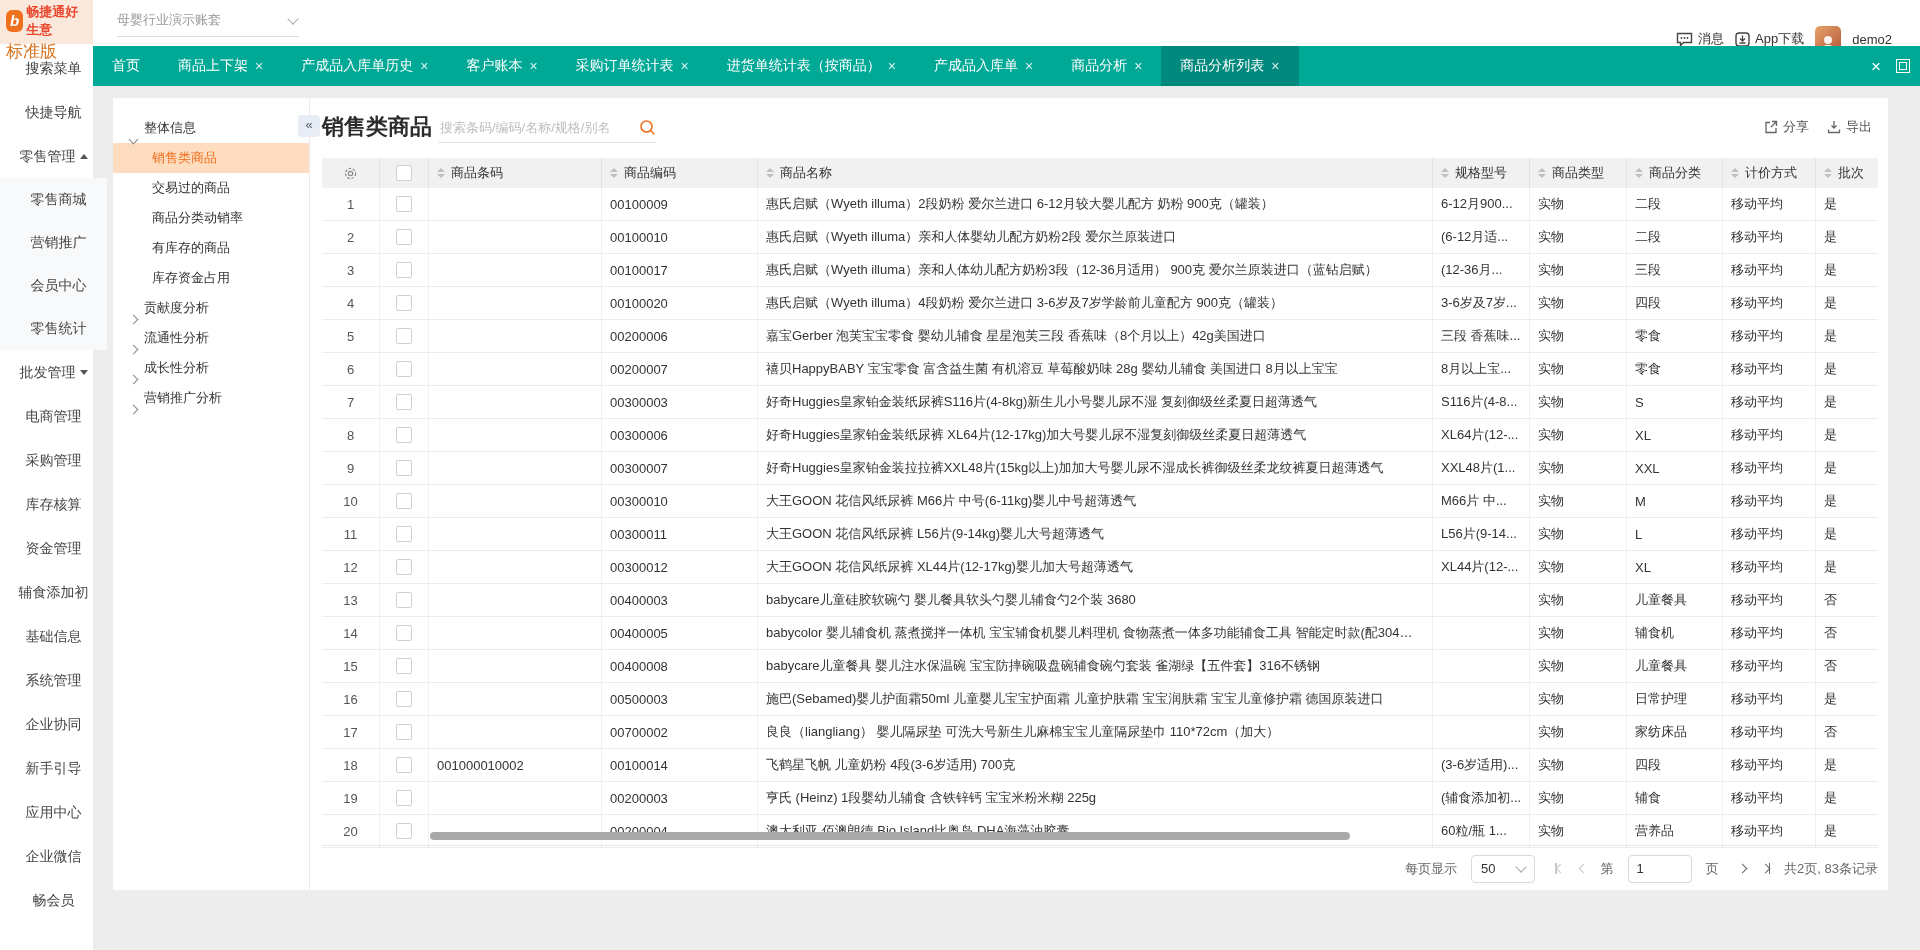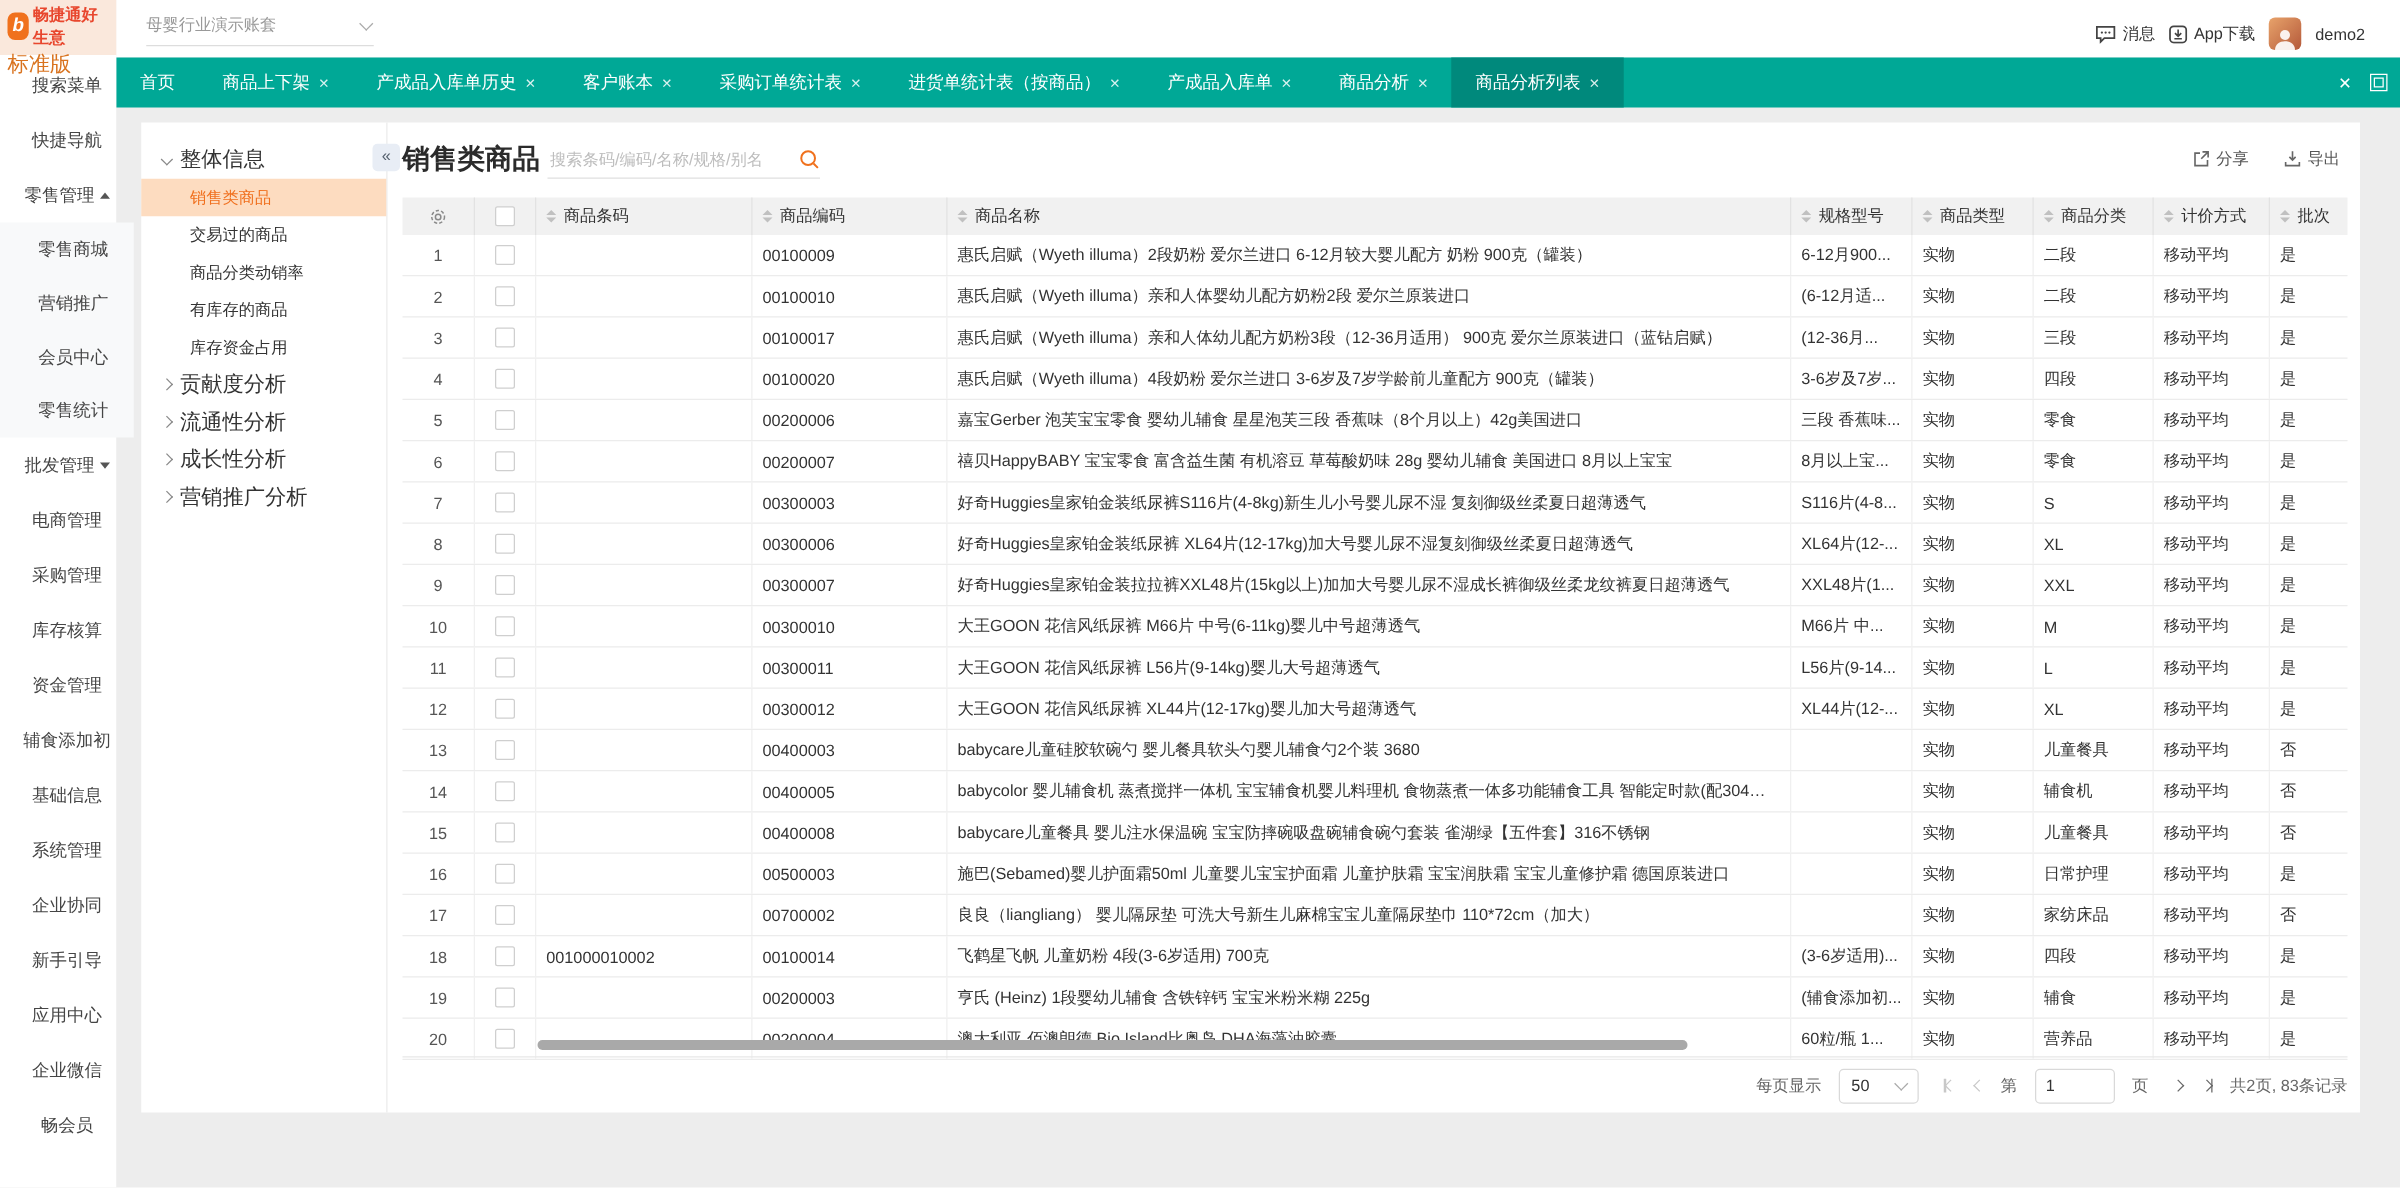--- a/index.html
+++ b/index.html
@@ -25,21 +25,21 @@
 
   
   .topbar{position:absolute;left:93px;top:0;right:0;height:46px;background:#fff;}
   .account{position:absolute;left:24px;top:11px;width:182px;border-bottom:1px solid #ddd;
            padding-bottom:7px;font-size:13px;color:#999;cursor:pointer;}
   .chev{display:inline-block;width:7px;height:7px;border-right:1.5px solid #aaa;border-bottom:1.5px solid #aaa;}
   .chev-down{transform:rotate(45deg);}
   .chev-right{transform:rotate(-45deg);}
   .chev-left{transform:rotate(135deg);}
   .account .chev{position:absolute;right:2px;top:4px;}
-  .topbar-right{position:absolute;right:28px;top:4px;height:46px;display:flex;align-items:center;gap:11px;}
+  .topbar-right{position:absolute;right:28px;top:16px;height:46px;display:flex;align-items:center;gap:11px;}
   .tb-item{display:flex;align-items:center;gap:5px;font-size:13px;color:#333;cursor:pointer;}
   .avatar{width:26px;height:26px;border-radius:5px;background:linear-gradient(135deg,#e8a36b,#b4593a);
           display:flex;align-items:flex-end;justify-content:center;overflow:hidden;cursor:pointer;}
 
   
   .tabbar{position:absolute;left:93px;top:46px;right:0;height:40px;background:#00a896;display:flex;align-items:stretch;}
   .tab{display:flex;align-items:center;padding:0 19px;color:#fff;font-size:14px;cursor:pointer;white-space:nowrap;}
   .tab.active{background:#00897c;}
   .tab .close{margin-left:7px;font-size:14px;opacity:.85;line-height:1;cursor:pointer;}
   .tabbar-icons{position:absolute;right:10px;top:0;height:40px;display:flex;align-items:center;gap:15px;color:#fff;}
@@ -48,34 +48,34 @@
   .expand-box:before{content:"";position:absolute;left:2px;top:2px;right:2px;bottom:2px;border:1px solid #fff;}
 
   
   .card{position:absolute;left:113px;top:98px;width:1775px;height:792px;background:#fff;}
 
   
   .panel{position:absolute;left:0;top:0;width:197px;height:792px;border-right:1px solid #ebebeb;box-sizing:border-box;}
   .panel-collapse{position:absolute;right:-11px;top:17px;width:22px;height:22px;background:#e8edf5;border-radius:4px;
                   color:#55606e;text-align:center;line-height:20px;font-size:13px;cursor:pointer;z-index:3;}
   .panel-list{padding-top:15px;}
-  .panel-group{height:30px;line-height:30px;font-size:17px;color:#333;padding-left:17px;cursor:pointer;display:flex;align-items:center;gap:7px;}
+  .panel-group{height:30px;line-height:30px;font-size:13px;color:#333;padding-left:17px;cursor:pointer;display:flex;align-items:flex-end;gap:7px;}
   .panel-group .chev{width:6px;height:6px;border-color:#888;margin-top:-2px;}
   .panel-item{height:30px;line-height:30px;font-size:13px;color:#333;padding-left:39px;cursor:pointer;white-space:nowrap;}
   .panel-item.selected{background:#fddcc0;color:#f0701e;}
 
   
   .main{position:absolute;left:197px;top:0;right:0;bottom:0;}
   .toolbar{position:absolute;left:12px;right:10px;top:0;height:60px;}
   .page-title{position:absolute;left:0;top:14px;font-size:22px;font-weight:bold;color:#2b2b2b;}
   .searchbox{position:absolute;left:116px;top:18px;width:218px;border-bottom:1px solid #e0e0e0;height:26px;}
   .searchbox input{border:0;outline:0;width:185px;font-size:13px;color:#333;background:transparent;padding:4px 0 0 2px;font-family:inherit;}
   .searchbox input::placeholder{color:#bdbdbd;}
   .search-ic{position:absolute;right:0;top:3px;cursor:pointer;}
-  .tool-actions{position:absolute;right:6px;top:20px;display:flex;gap:28px;text-align:center;}
+  .tool-actions{position:absolute;right:6px;top:20px;display:flex;gap:18px;text-align:center;}
   .tool-btn{display:flex;align-items:center;gap:5px;font-size:13px;color:#555;cursor:pointer;}
 
   
   .grid{position:absolute;left:12px;right:10px;top:60px;}
   .g-row{display:grid;grid-template-columns:58px 49px 173px 156px 1fr 97px 97px 96px 93px 62px;}
   .g-head{height:30px;background:#f1f1f1;}
   .g-head .cell{border-right:1px solid #e2e2e2;display:flex;align-items:center;font-size:13px;color:#333;
                 padding:0 0 0 8px;box-sizing:border-box;overflow:hidden;white-space:nowrap;}
   .g-head .cell:last-child{border-right:0;}
   .sorter{display:inline-flex;flex-direction:column;gap:2px;margin-right:6px;}

